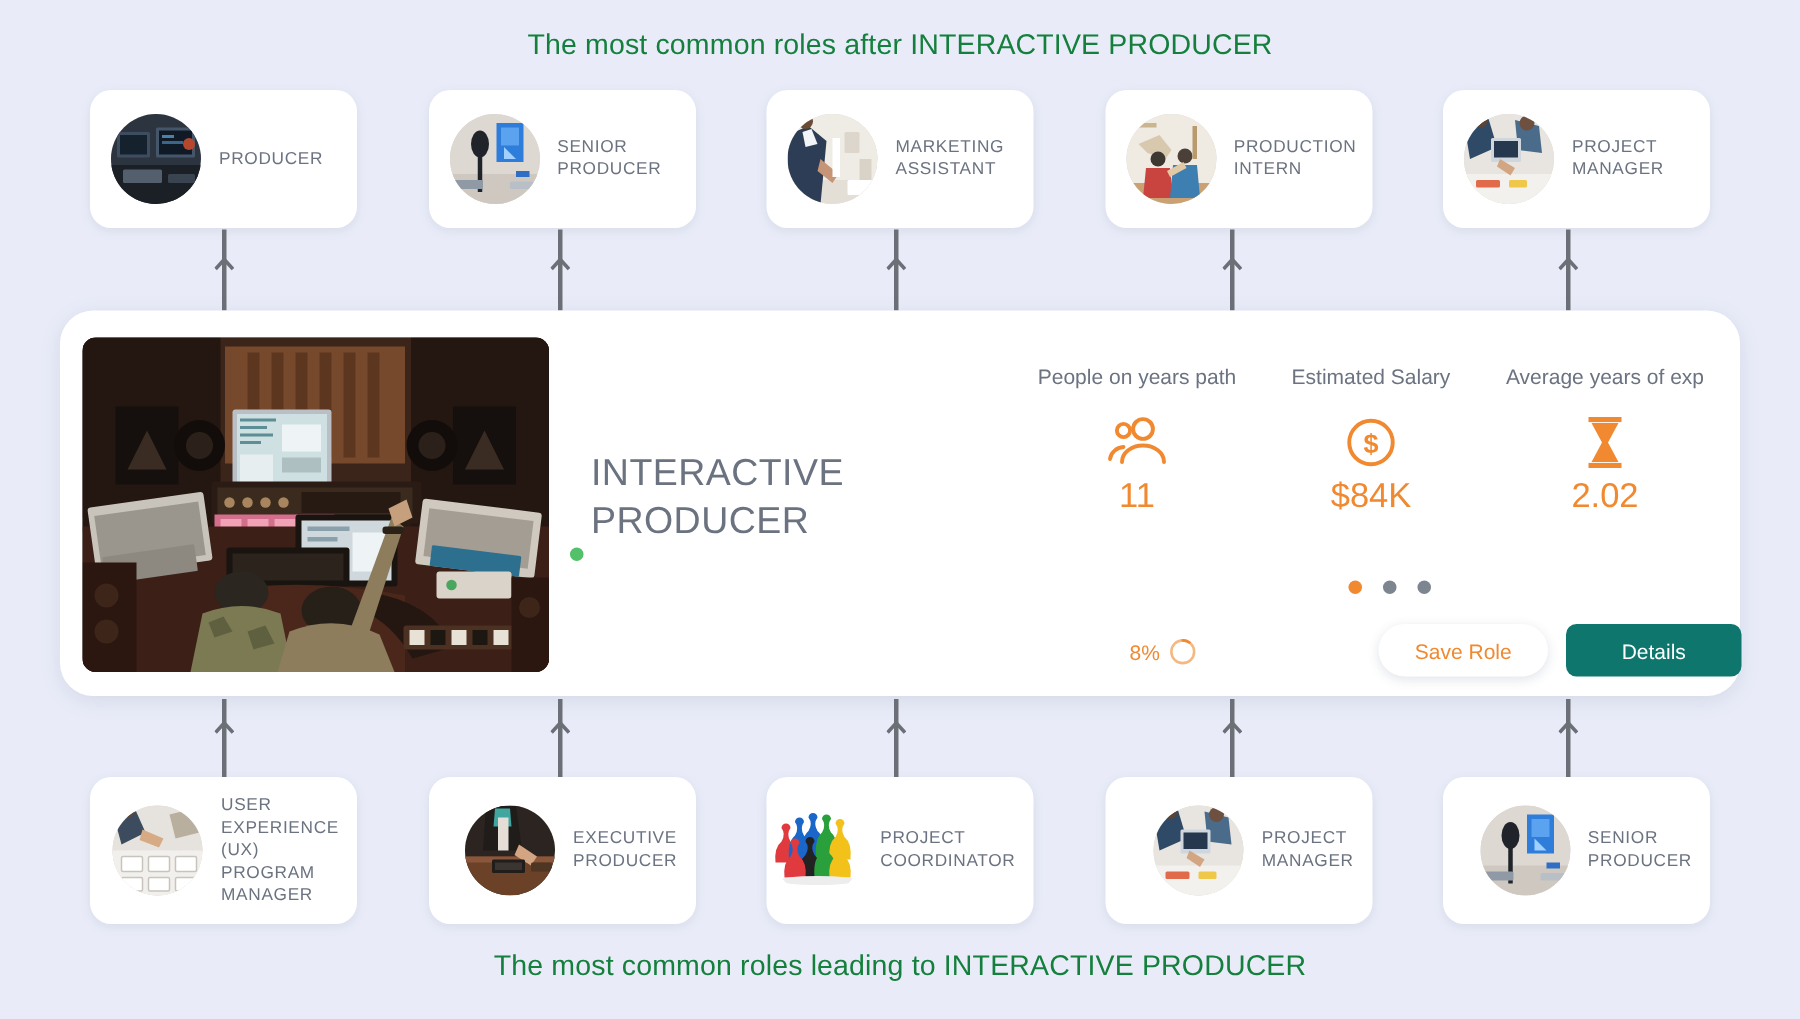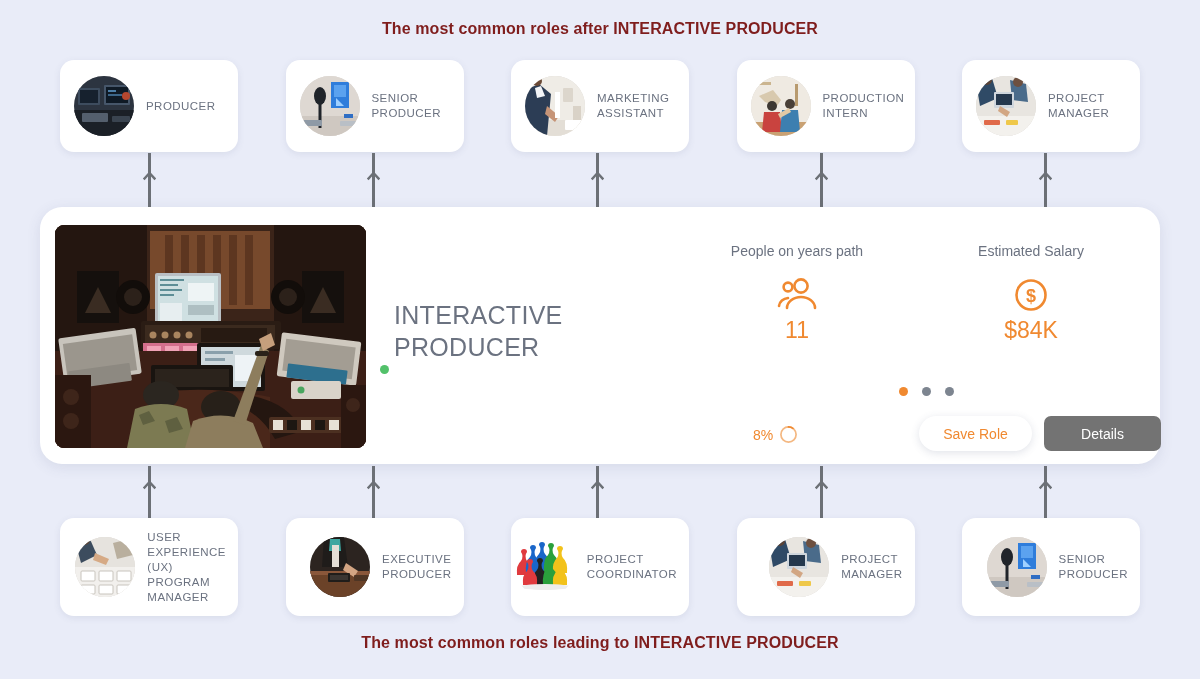--- a/index.html
+++ b/index.html
@@ -17,24 +17,24 @@
     position: relative;
     color: #5b6570;
   }
 
   
   .caption {
     position: absolute;
     left: 0;
     width: 1200px;
     text-align: center;
-    font-size: 16px;
-    color: #7f1d1d;
+    font-size: 19px;
+    color: #15803d;
     letter-spacing: 0.1px;
-    font-weight: 700;
+    font-weight: 400;
   }
   .caption-top { top: 20px; }
   .caption-bottom { top: 634px; }
 
   
   .row {
     position: absolute;
     left: 60px;
     width: 1080px;
     display: flex;
@@ -222,21 +222,21 @@
     cursor: pointer;
   }
   .details-btn {
     position: absolute;
     left: 1004px;
     top: 209px;
     width: 117px;
     height: 35px;
     border: none;
     border-radius: 7px;
-    background: #737373;
+    background: #0f766e;
     color: #ffffff;
     font-size: 14px;
     font-family: "Liberation Sans", sans-serif;
     cursor: pointer;
   }
 </style>
 </head>
 <body>
 
 <div class="caption caption-top">The most common roles after INTERACTIVE PRODUCER</div>
@@ -479,20 +479,31 @@
       <div class="stat-label">Estimated Salary</div>
       <div class="stat-icon">
         <svg width="36" height="36" viewBox="0 0 36 36" xmlns="http://www.w3.org/2000/svg">
           <circle cx="18" cy="18" r="14.5" fill="none" stroke="#f08930" stroke-width="2.6"></circle>
           <text x="18" y="25" text-anchor="middle" font-family="'Liberation Sans', sans-serif" font-size="18" font-weight="bold" fill="#f08930">$</text>
         </svg>
       </div>
       <div class="stat-value">$84K</div>
     </div>
 
+    <div class="stat">
+      <div class="stat-label">Average years of exp</div>
+      <div class="stat-icon">
+        <svg width="30" height="36" viewBox="0 0 30 36" xmlns="http://www.w3.org/2000/svg">
+          <rect x="4" y="1" width="22" height="3.4" fill="#f08930"></rect>
+          <rect x="4" y="31.6" width="22" height="3.4" fill="#f08930"></rect>
+          <path d="M6 5 L24 5 L17 18 L24 31 L6 31 L13 18 Z" fill="#f08930"></path>
+        </svg>
+      </div>
+      <div class="stat-value">2.02</div>
+    </div>
   </div>
 
   <div class="dots">
     <span class="dot active"></span>
     <span class="dot"></span>
     <span class="dot"></span>
   </div>
 
   <div class="progress-chip">
     <span>8%</span>

